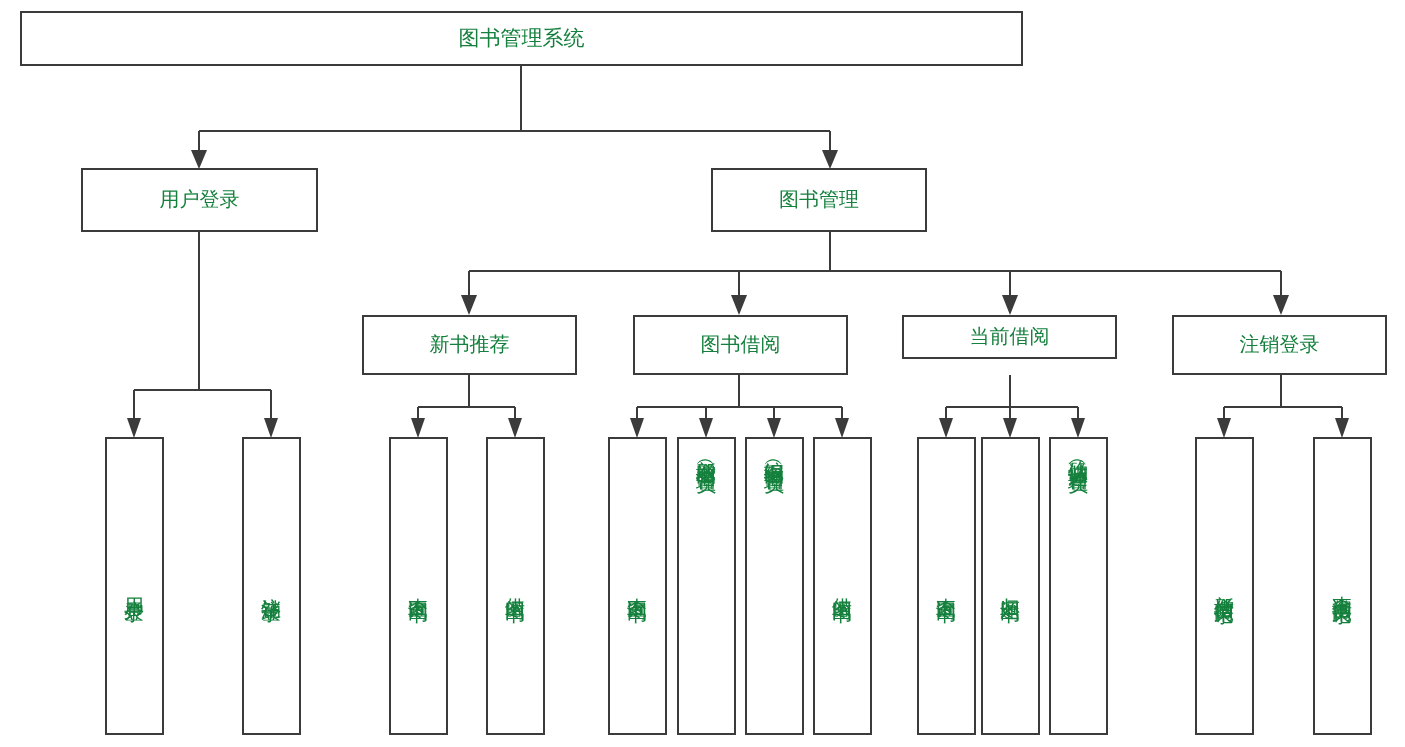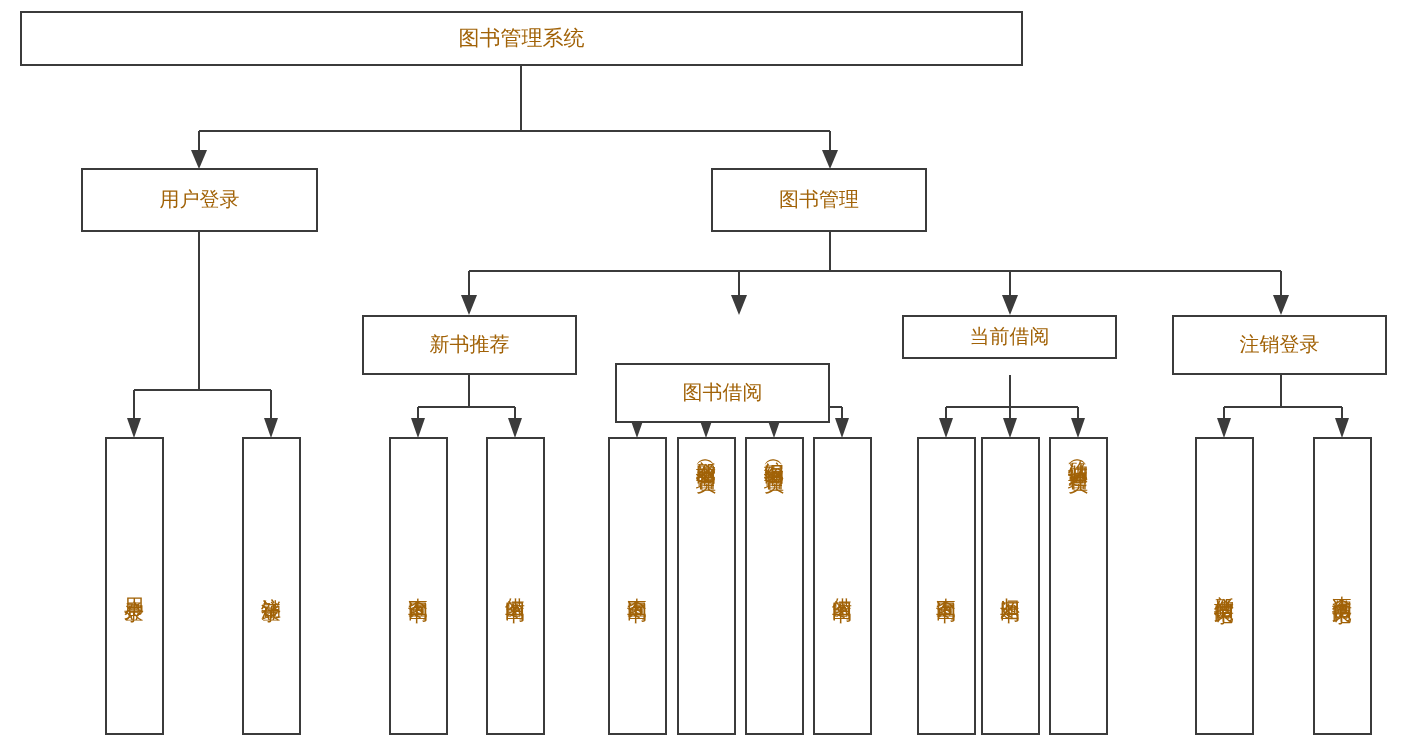--- a/index.html
+++ b/index.html
@@ -31,21 +31,21 @@
     position: absolute;
     box-sizing: border-box;
     background: #ffffff;
     border: 2.5px solid #3b3b3b;
     display: flex;
     align-items: center;
     justify-content: center;
     overflow: hidden;
   }
   .node-label {
-    color: #a16207;
+    color: #15803d;
     font-family: "Liberation Sans", sans-serif;
     line-height: 1.18;
     text-align: center;
     white-space: nowrap;
   }
   .node-root .node-label { font-size: 21px; }
   .node-l2 .node-label { font-size: 20px; }
   .node-l3 .node-label { font-size: 20px; }
   .node-leaf {
     align-items: flex-start;
@@ -166,21 +166,21 @@
   </div>
 
   <div class="node-box node-l2" style="left:711px; top:168px; width:216px; height:64px;">
     <span class="node-label">图书管理</span>
   </div>
 
   <div class="node-box node-l3" style="left:362px; top:315px; width:215px; height:60px;">
     <span class="node-label">新书推荐</span>
   </div>
 
-  <div class="node-box node-l3" style="left:615px; top:315px; width:215px; height:60px;margin-top:48px;">
+  <div class="node-box node-l3" style="left:633px; top:315px; width:215px; height:60px;">
     <span class="node-label">图书借阅</span>
   </div>
 
   <div class="node-box node-l3" style="left:902px; top:315px; width:215px; height:44px;">
     <span class="node-label">当前借阅</span>
   </div>
 
   <div class="node-box node-l3" style="left:1172px; top:315px; width:215px; height:60px;">
     <span class="node-label">注销登录</span>
   </div>

